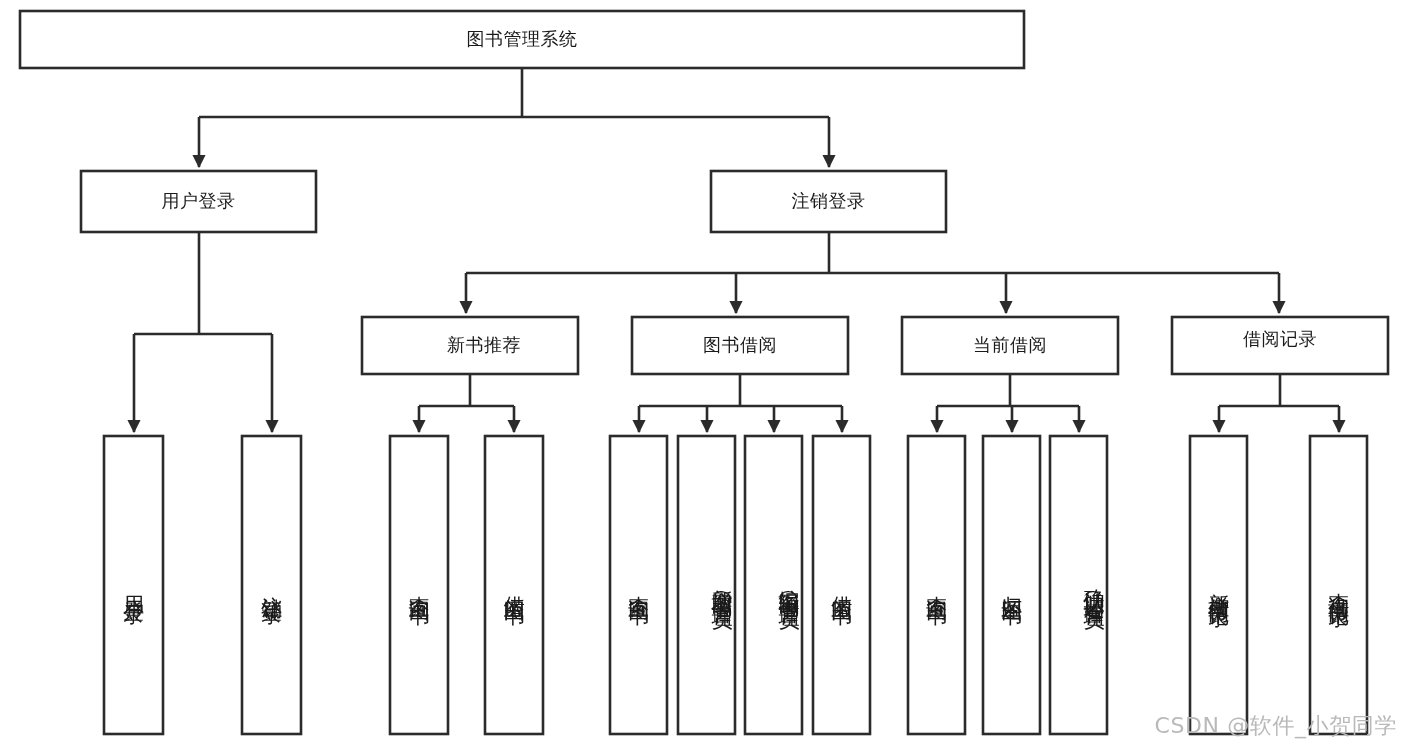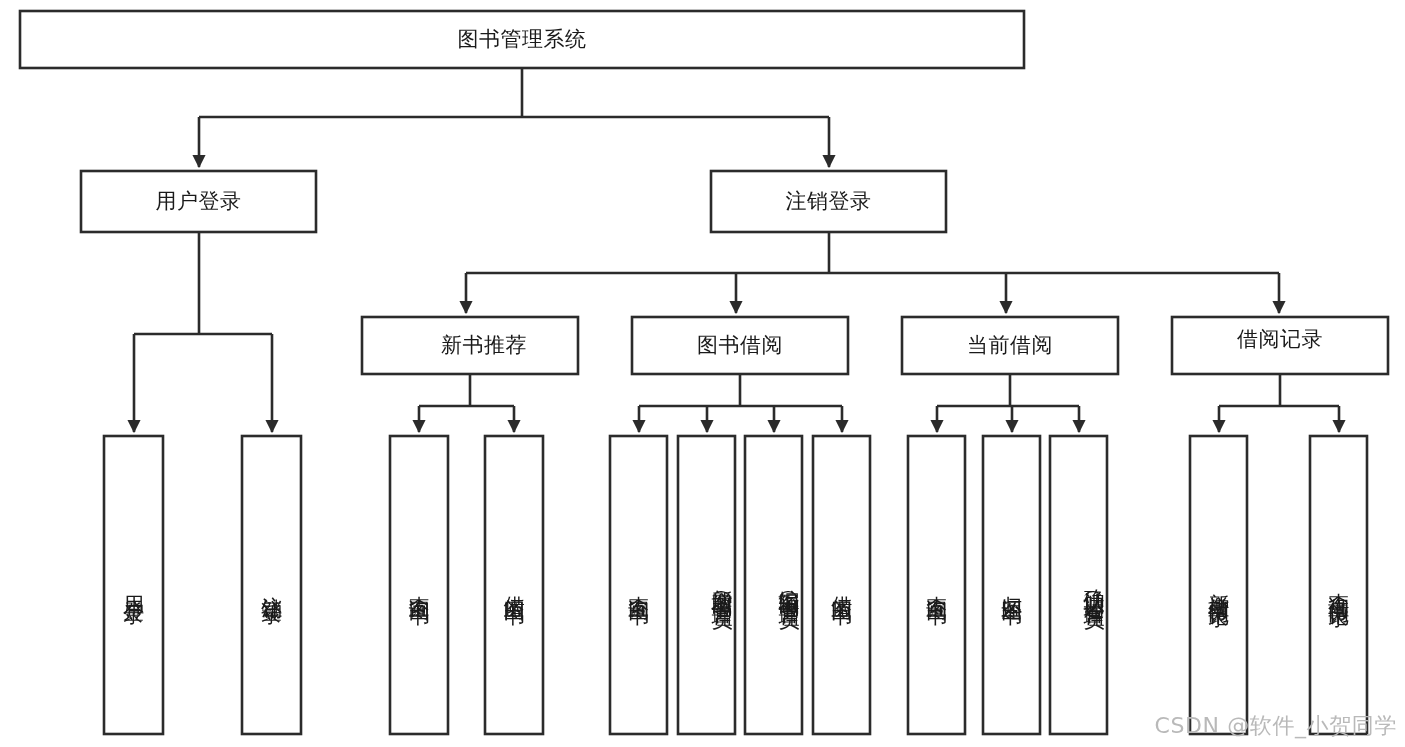--- a/index.html
+++ b/index.html
@@ -46,21 +46,21 @@
     position: absolute;
     display: flex;
     align-items: center;
     justify-content: center;
     color: #1a1a1a;
     letter-spacing: 0.5px;
     white-space: nowrap;
     pointer-events: none;
   }
   .node-label.horizontal {
-    font-size: 21px;
+    font-size: 18px;
     line-height: 1.15;
   }
   .node-label.vertical {
     writing-mode: vertical-rl;
     text-orientation: upright;
     font-size: 21px;
     line-height: 1.25;
     letter-spacing: 3px;
     align-items: center;
     justify-content: center;

